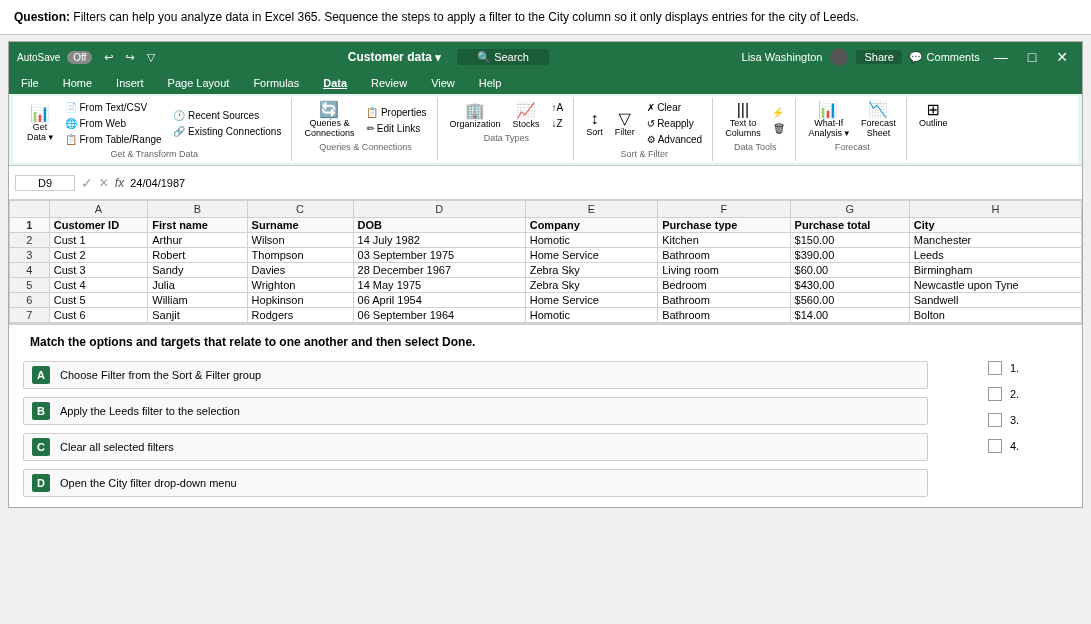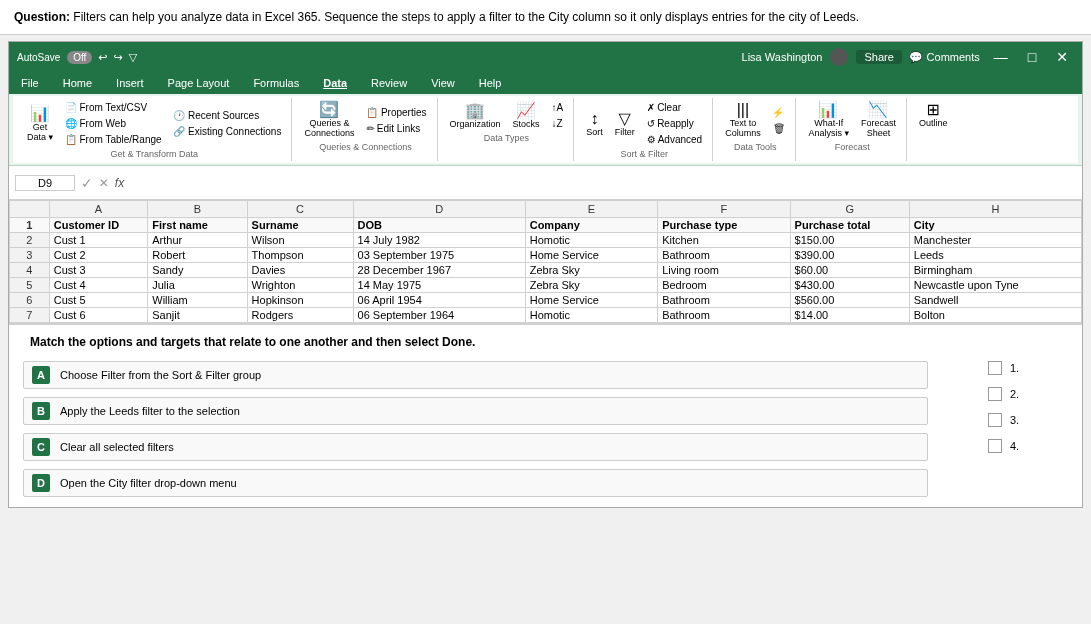--- a/index.html
+++ b/index.html
@@ -24,21 +24,21 @@
     
     .title-bar {
       display: flex;
       align-items: center;
       background: #217346;
       color: white;
       padding: 4px 8px;
       height: 30px;
       justify-content: space-between;
     }
-    .title-bar-left { display: flex; align-items: center; gap: 6px; font-size: 11px; }
+    .title-bar-left { display: flex; align-items: center; gap: 12px; font-size: 11px; }
     .title-bar-center { font-size: 12px; font-weight: 600; }
     .title-bar-right { display: flex; align-items: center; gap: 8px; font-size: 11px; }
     .win-btn { background: transparent; border: none; color: white; font-size: 14px; cursor: pointer; padding: 0 6px; }
 
     
     .menu-bar {
       display: flex;
       align-items: center;
       background: #217346;
       color: white;
@@ -222,20 +222,26 @@
   <div class="title-bar">
     <div class="title-bar-left">
       <span style="font-size:10px;">
         <span>AutoSave</span>
         <span style="background:#888;border-radius:8px;padding:1px 6px;font-size:10px;margin-left:4px;">Off</span>
       </span>
       <span style="cursor:pointer;">↩</span>
       <span style="cursor:pointer;">↪</span>
       <span style="cursor:pointer;">▽</span>
     </div>
+    <div class="title-bar-center">
+      <span>Customer data</span>
+      <span style="font-size:11px;"> ▾</span>
+      &nbsp;&nbsp;&nbsp;
+      <span style="background:#1a5c38;border-radius:3px;padding:2px 20px;font-size:11px;font-weight:400;">🔍 <span>Search</span></span>
+    </div>
     <div class="title-bar-right">
       <span>Lisa Washington</span>
       <span style="width:18px;height:18px;background:#555;border-radius:50%;display:inline-block;"></span>
       <span style="background:#1a5c38;padding:1px 8px;border-radius:3px;cursor:pointer;">Share</span>
       <span style="cursor:pointer;">💬 <span>Comments</span></span>
       <button class="win-btn">—</button>
       <button class="win-btn">□</button>
       <button class="win-btn">✕</button>
     </div>
   </div>
@@ -400,20 +406,21 @@
         <div class="ribbon-group-label"></div>
       </div>
     </div>
   </div>
 
   <div class="formula-bar">
     <input class="cell-ref" value="D9" readonly="" style="font-size: 11px; font-family: inherit;">
     <span class="formula-sep">✓</span>
     <span style="color:#999;cursor:pointer;">✕</span>
     <span style="color:#555;font-style:italic;cursor:pointer;">fx</span>
+    <input class="formula-input" value="24/04/1987" readonly="" style="font-family: inherit;">
   </div>
 
   <div class="spreadsheet">
     <table class="sheet-table">
       <thead>
         <tr>
           <th style="width:28px;"></th>
           <th class="col-a">A</th>
           <th class="col-b">B</th>
           <th class="col-c">C</th>

